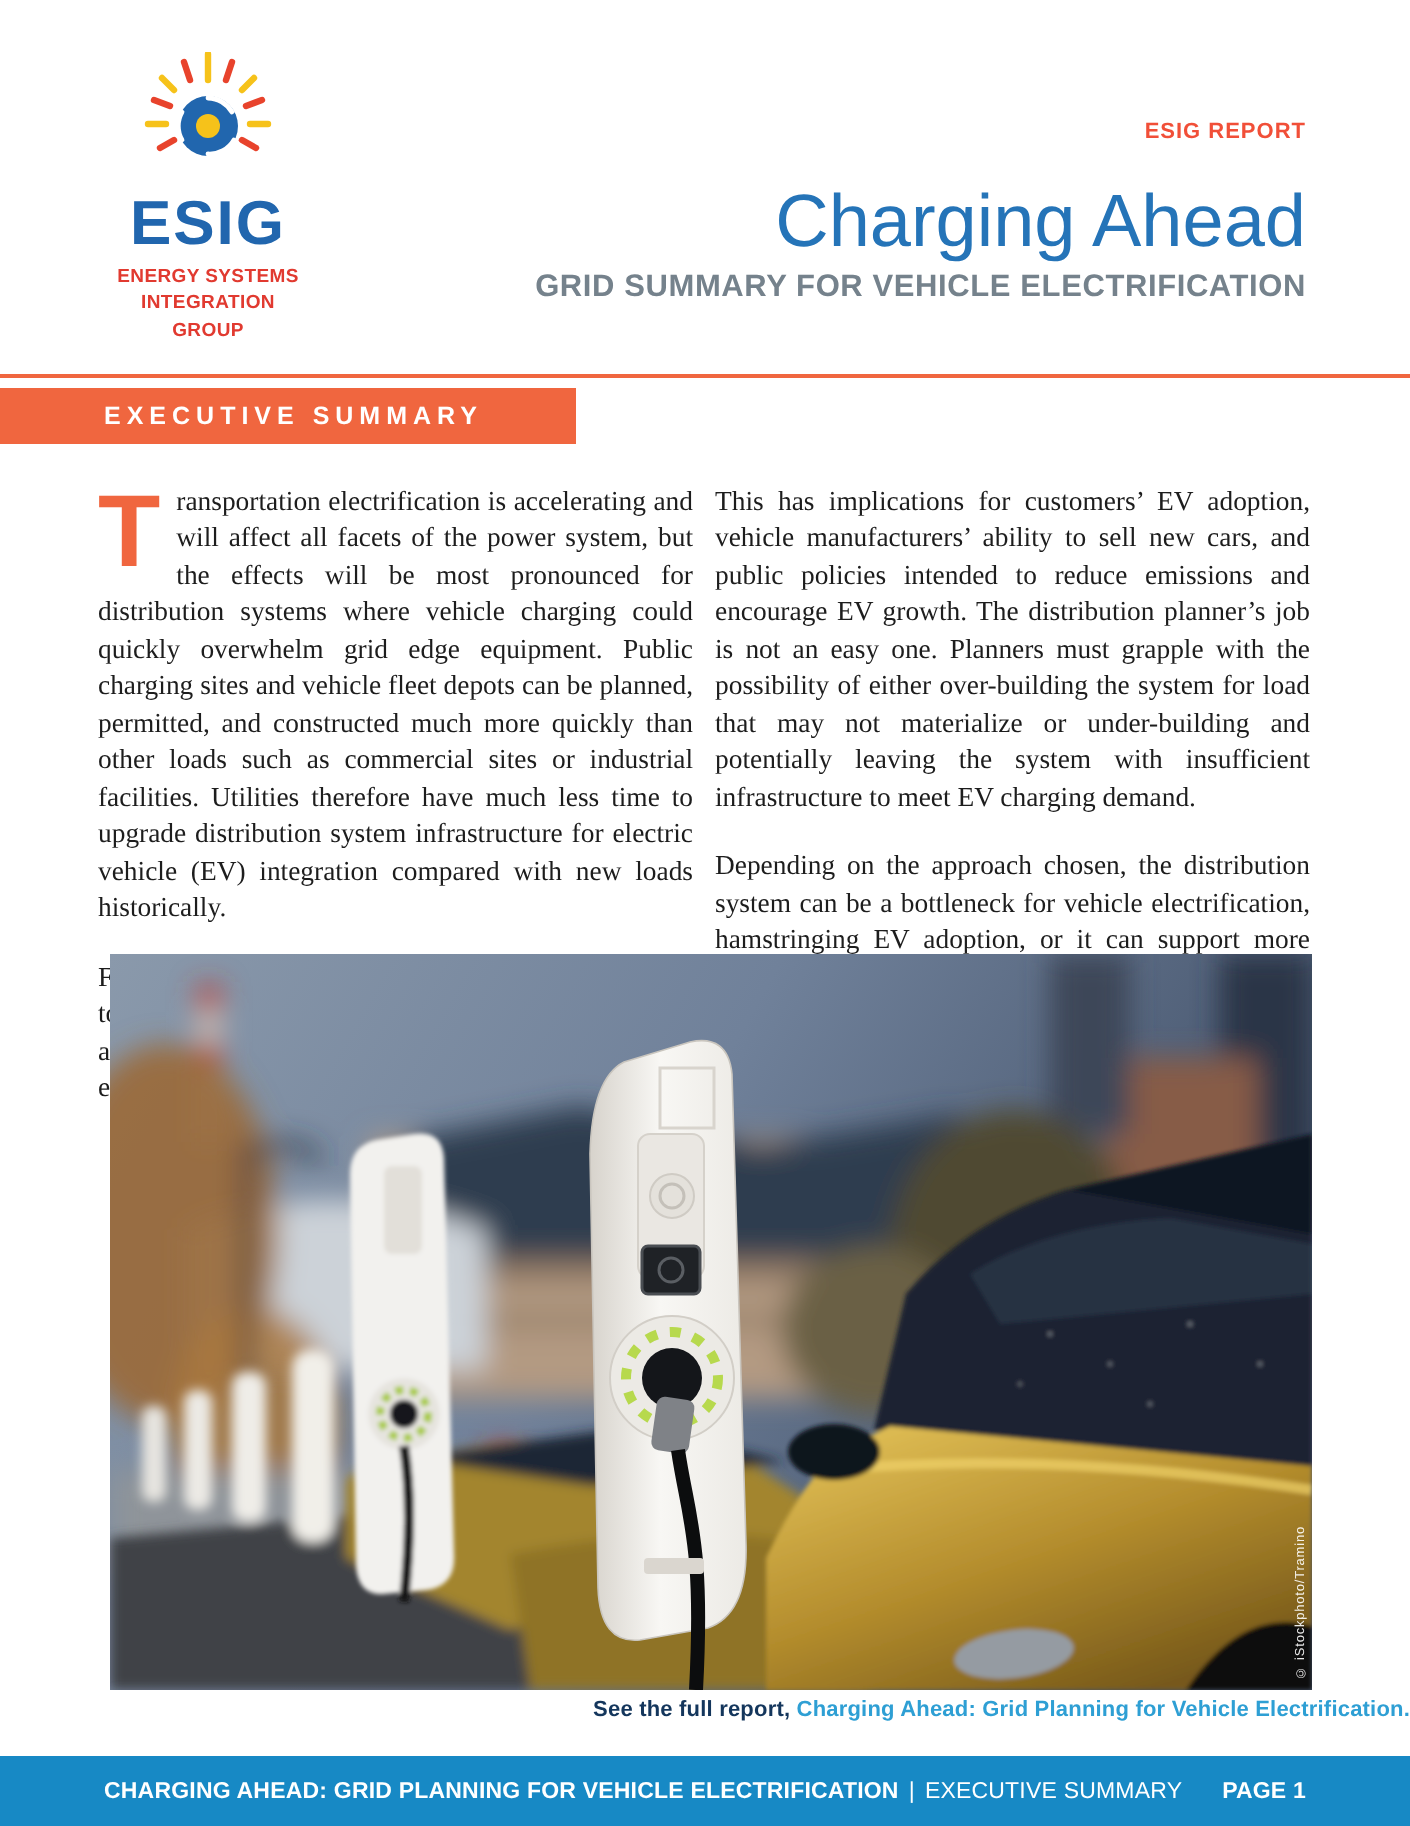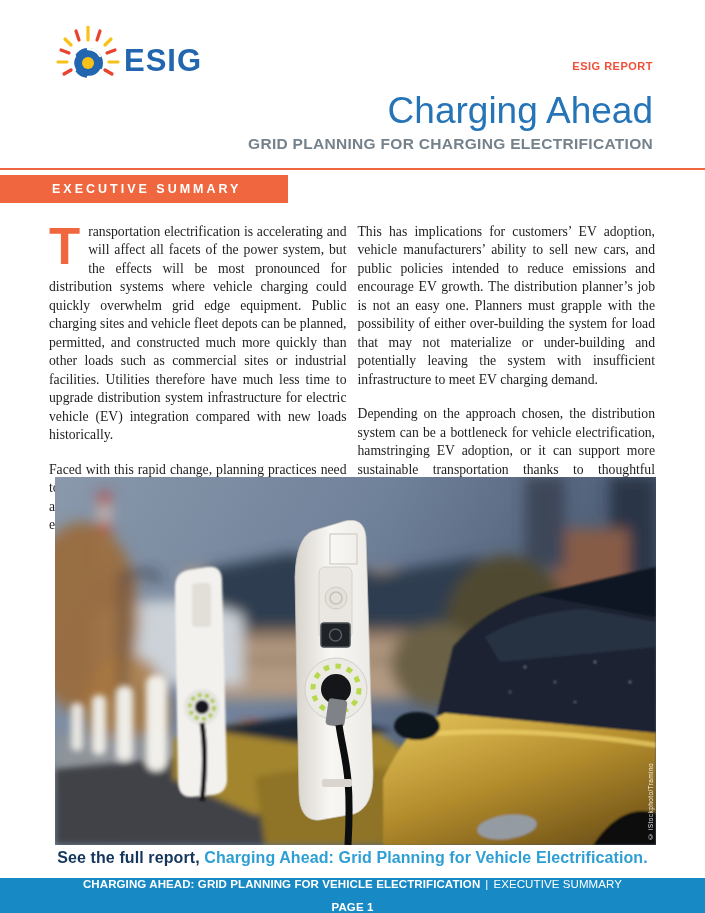--- a/index.html
+++ b/index.html
@@ -4,21 +4,21 @@
 <style>
   * { margin:0; padding:0; box-sizing:border-box; }
   html,body { background:#e9e9e9; }
   body { font-family:"Liberation Sans", sans-serif; }
   .page {
     position:relative; width:705px; height:913px; margin:0 auto;
     background:#ffffff; overflow:hidden;
   }
   
   .header { display:flex; justify-content:space-between; align-items:flex-start; padding:26px 52px 0 52px; }
-  .logo { display:flex; flex-direction:row; align-items:center; width:104px; }
+  .logo { display:flex; flex-direction:column; align-items:center; width:104px; }
   .logo-acronym { font-size:31px; font-weight:bold; color:var(--brand-blue); letter-spacing:1px; line-height:1; margin-top:1px; }
   .logo-org { margin-top:5px; text-align:center; color:var(--logo-red); font-weight:bold; font-size:9.5px; line-height:1.4; letter-spacing:.2px; }
   .title-block { text-align:right; padding-top:34px; }
   .report-label { color:var(--report-red); font-weight:bold; font-size:11px; letter-spacing:.5px; }
   .main-title { color:var(--title-blue); font-size:37px; font-weight:normal; line-height:1.1; margin-top:19px; }
   .subtitle { color:var(--subtitle-gray); font-weight:bold; font-size:15.5px; letter-spacing:.3px; margin-top:3px; }
   
   .rule { height:2px; background:var(--accent-orange); margin-top:15px; }
   .banner { margin-top:5px; width:288px; height:28px; background:var(--accent-orange); display:flex; align-items:center; padding-left:52px; }
   .banner span { color:#fff; font-weight:bold; font-size:12.5px; letter-spacing:3px; }
@@ -37,29 +37,29 @@
   }
   
   .photo { position:absolute; left:55px; top:477px; width:601px; height:368px; overflow:hidden; }
   .photo svg { display:block; }
   .credit {
     position:absolute; right:2px; bottom:5px; color:#ffffff; opacity:.9;
     font-size:6.5px; letter-spacing:.4px;
     writing-mode:vertical-rl; transform:rotate(180deg);
   }
   
-  .caption { position:absolute; left:0; right:0; top:849px; text-align:center; font-size:16px; font-weight:bold; letter-spacing:.1px; }
+  .caption { position:absolute; left:0; right:0; top:849px; text-align:right; font-size:11px; font-weight:bold; letter-spacing:.1px; }
   .cap-prefix { color:var(--caption-navy); }
   .cap-link { color:var(--link-blue); text-decoration:none; cursor:pointer; }
   
   .footer {
     position:absolute; left:0; right:0; bottom:0; height:35px;
     background:var(--footer-blue); color:#ffffff;
     display:flex; align-items:center; justify-content:space-between;
-    padding:0 52px; font-size:11.5px; letter-spacing:.1px;flex-direction:column;
+    padding:0 52px; font-size:11.5px; letter-spacing:.1px;
   }
   .f-left strong { font-weight:bold; }
   .f-sep { margin:0 5px; font-weight:normal; }
   .f-right { font-weight:bold; }
 </style>
 </head>
 <body>
 
 <div class="page">
 
@@ -85,25 +85,29 @@
           <circle cx="36" cy="37" r="15" fill="#2166AE"></circle>
           <circle cx="36" cy="37" r="6" fill="#F6C21A"></circle>
           <g fill="none" stroke="#ffffff" stroke-width="2.4" stroke-linecap="round">
             <path d="M36,23 a14,14 0 0 1 12,7"></path>
             <path d="M49,44 a14,14 0 0 1 -13,7"></path>
             <path d="M23,44 a14,14 0 0 1 0,-14"></path>
           </g>
         </svg>
       </span>
       <div class="logo-acronym">ESIG</div>
+      <div class="logo-org">
+        <div>ENERGY SYSTEMS</div>
+        <div>INTEGRATION GROUP</div>
+      </div>
     </div>
     <div class="title-block">
       <div class="report-label">ESIG REPORT</div>
       <div class="main-title">Charging Ahead</div>
-      <div class="subtitle">GRID PLANNING FOR CHARGING ELECTRIFICATION</div>
+      <div class="subtitle">GRID SUMMARY FOR VEHICLE ELECTRIFICATION</div>
     </div>
   </header>
 
   <div class="rule"></div>
   <div class="banner">
     <span>EXECUTIVE SUMMARY</span>
   </div>
 
   <main class="columns">
     <div class="col">

